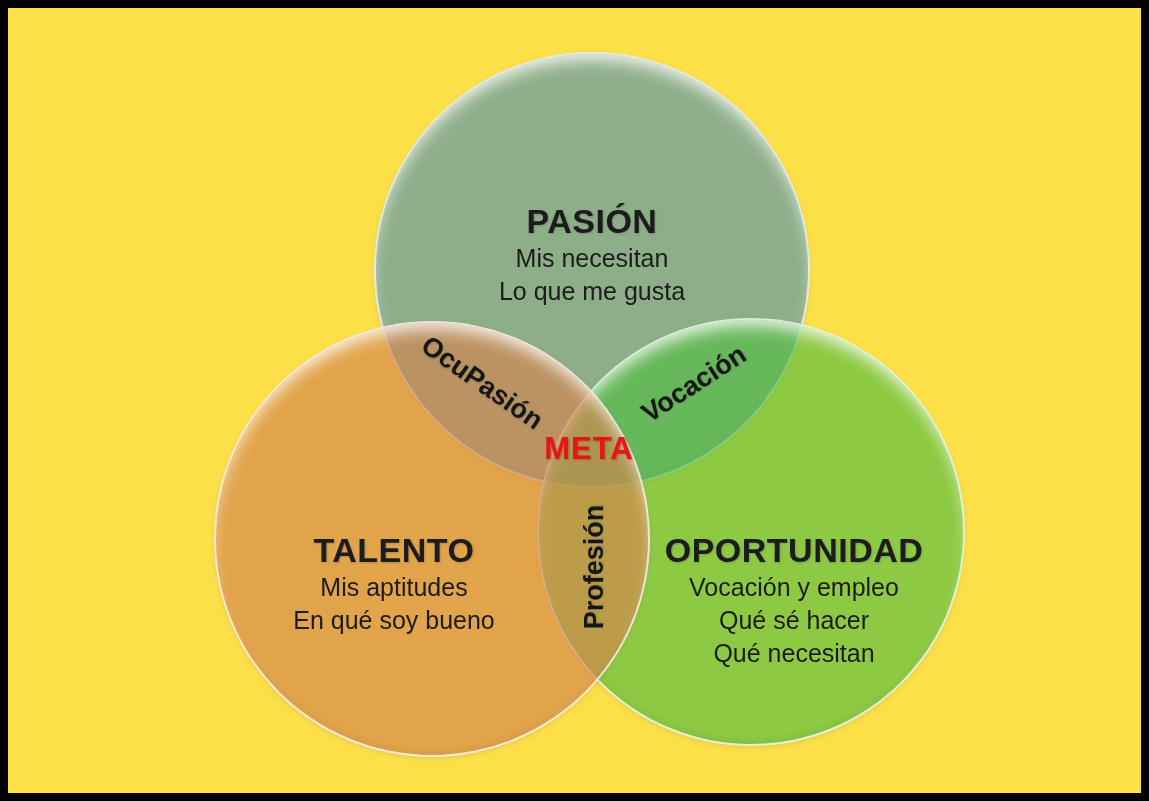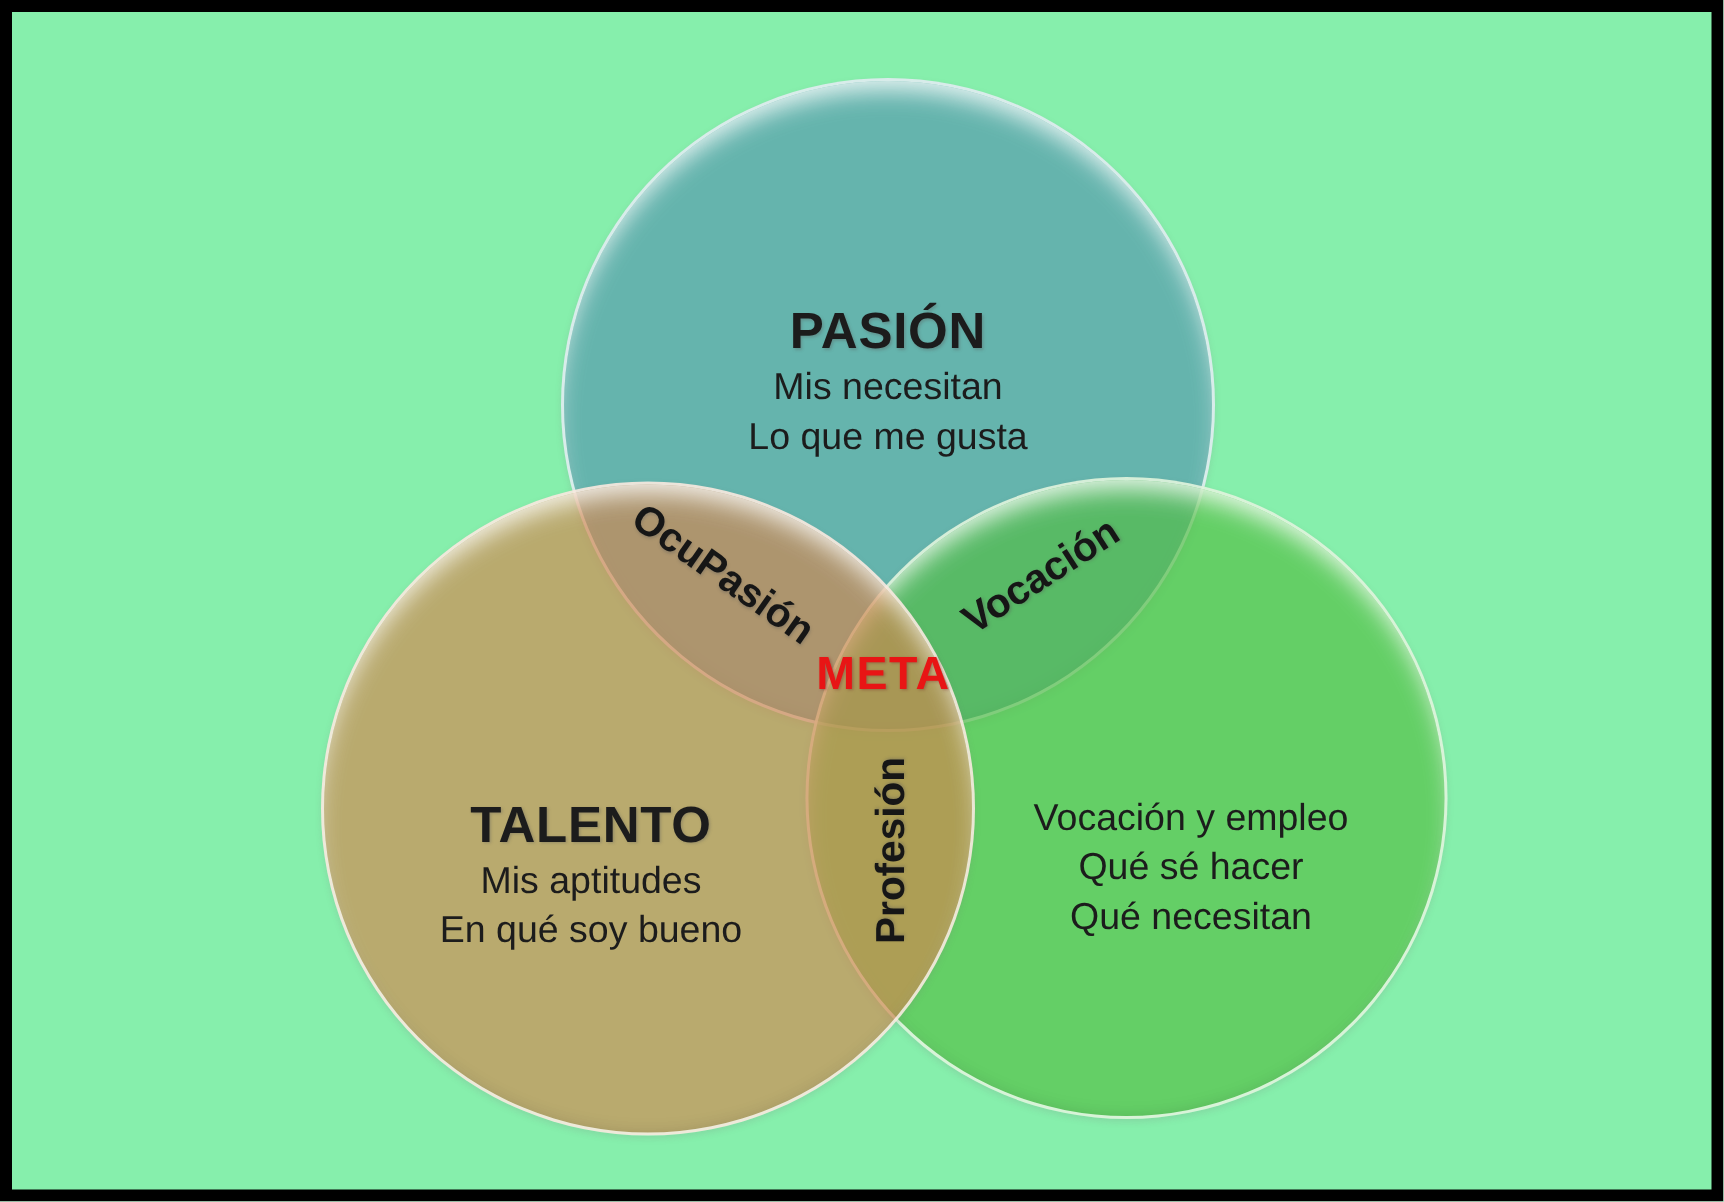--- a/index.html
+++ b/index.html
@@ -7,21 +7,21 @@
     padding: 0;
     background: #ffffff;
     font-family: "Liberation Sans", sans-serif;
   }
   .frame {
     position: relative;
     width: 1149px;
     height: 801px;
     box-sizing: border-box;
     border: 8px solid #000000;
-    background: #86efac;
+    background: #fde047;
     overflow: hidden;
   }
   
   .circle {
     position: absolute;
     border-radius: 50%;
     box-sizing: border-box;
     border: 2px solid rgba(255,255,255,0.75);
     box-shadow:
       inset 0 12px 16px -6px rgba(255,255,255,0.85),
@@ -92,20 +92,21 @@
     <div class="zone-line">Lo que me gusta</div>
   </div>
 
   <div class="zone-text text-talento">
     <div class="zone-title">TALENTO</div>
     <div class="zone-line">Mis aptitudes</div>
     <div class="zone-line">En qué soy bueno</div>
   </div>
 
   <div class="zone-text text-oportunidad">
+    <div class="zone-title">OPORTUNIDAD</div>
     <div class="zone-line">Vocación y empleo</div>
     <div class="zone-line">Qué sé hacer</div>
     <div class="zone-line">Qué necesitan</div>
   </div>
 
   <div class="overlap-label label-ocupasion">OcuPasión</div>
   <div class="overlap-label label-vocacion">Vocación</div>
   <div class="overlap-label label-profesion">Profesión</div>
   <div class="overlap-label label-meta" style="color: rgb(232, 21, 21);">META</div>
 

